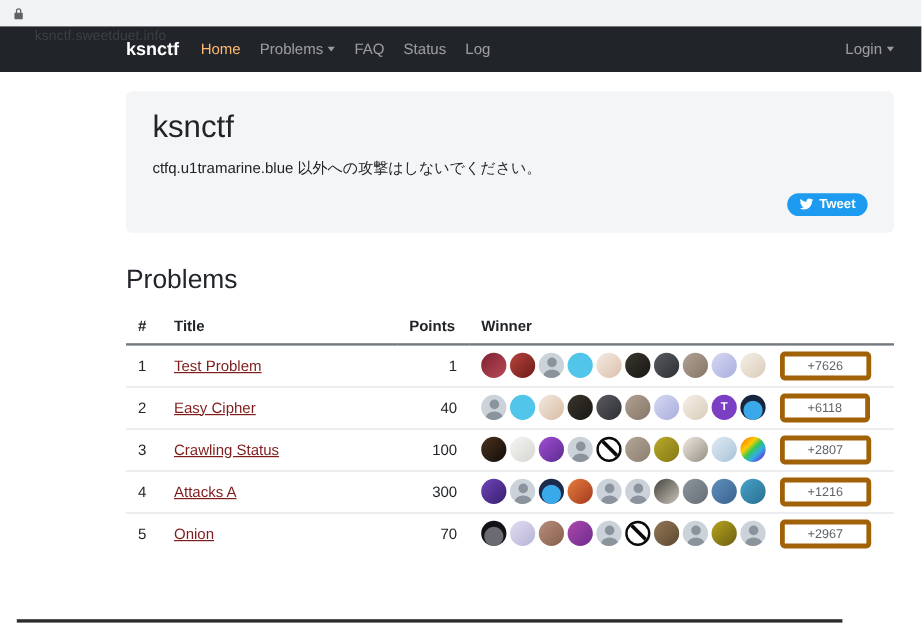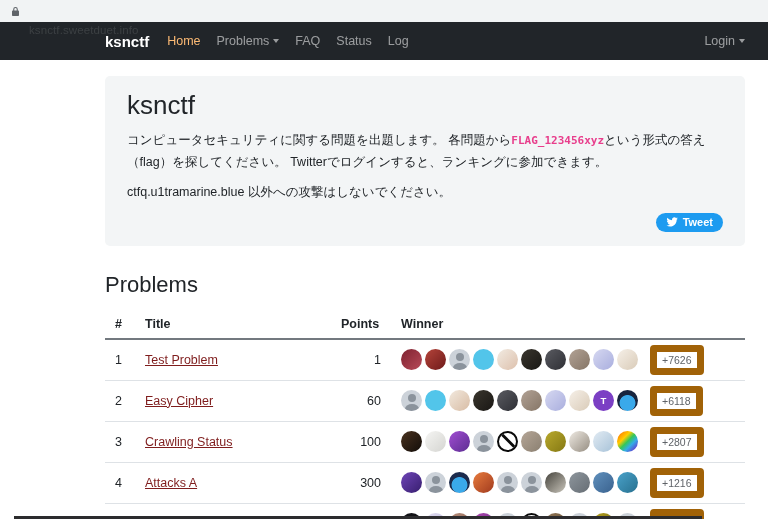--- a/index.html
+++ b/index.html
@@ -87,22 +87,22 @@
   }
   .av-ban { background:#fff; border:2.5px solid #0a0a0a; }
   .av-ban::before {
     content:""; position:absolute; left:-3px; top:7px; width:26px; height:3px;
     background:#0a0a0a; transform:rotate(45deg);
   }
   .av-letter { color:#fff; font-size:9.5px; font-weight:700; }
   .av-rainbow { background:linear-gradient(135deg,#ff3b30,#ff9500,#ffcc00,#34c759,#32ade6,#5856d6,#af52de); }
 
   .count-badge {
-    margin-left:9px; border:7px solid #a16207; border-radius:4px;
-    padding:2px 5px; font-size:10.5px; color:#5f6368; background:#fff;
+    margin-left:9px; border:4px solid #a16207; border-radius:4px;
+    padding:2px 19px; font-size:10.5px; color:#5f6368; background:#fff;
     cursor:pointer; white-space:nowrap;
   }
 
   .bottom-strip {
     position:absolute; left:14px; bottom:0; width:688px; height:3px;
     background:#2c2c2e;
   }
 </style>
 </head>
 <body>
@@ -131,21 +131,20 @@
         <span>Login</span>
         <span class="caret"></span>
       </span>
   </div>
 </div>
 
 <div class="content">
 
   <div class="jumbotron">
     <h1>ksnctf</h1>
-    <p><span>コンピュータセキュリティに関する問題を出題します。 各問題から</span><span class="flag-code">FLAG_123456xyz</span><span>という形式の答え（flag）を探してください。 Twitterでログインすると、ランキングに参加できます。</span></p>
     <p>ctfq.u1tramarine.blue 以外への攻撃はしないでください。</p>
     <div class="tweet-row">
       <button class="tweet-btn">
         <span style="display:inline-flex;">
           <svg width="12" height="12" viewBox="0 0 24 24">
               <path fill="#fff" d="M23.64 4.94c-.84.37-1.73.62-2.67.73a4.67 4.67 0 0 0 2.05-2.58c-.9.53-1.9.92-2.96 1.13a4.66 4.66 0 0 0-8.06 3.19c0 .36.04.72.12 1.06A13.23 13.23 0 0 1 2.52 3.6a4.65 4.65 0 0 0 1.44 6.22 4.64 4.64 0 0 1-2.11-.58v.06c0 2.26 1.6 4.14 3.74 4.57-.39.1-.8.16-1.23.16-.3 0-.59-.03-.88-.08a4.67 4.67 0 0 0 4.35 3.23 9.35 9.35 0 0 1-5.79 2 9.9 9.9 0 0 1-1.11-.07 13.19 13.19 0 0 0 7.14 2.1c8.57 0 13.25-7.1 13.25-13.26 0-.2 0-.4-.01-.6a9.45 9.45 0 0 0 2.33-2.41z"></path>
             </svg>
         </span>
         <span>Tweet</span>
       </button>
@@ -180,21 +179,21 @@
               <span class="av" style="background: linear-gradient(135deg, rgb(178, 162, 149), rgb(133, 117, 102));"></span>
               <span class="av" style="background: linear-gradient(135deg, rgb(214, 216, 241), rgb(169, 174, 222));"></span>
               <span class="av" style="background: linear-gradient(135deg, rgb(246, 240, 232), rgb(217, 203, 184));"></span>
               <span class="count-badge">+7626</span>
             </div>
           </td>
         </tr>
         <tr>
           <td class="col-num">2</td>
           <td class="col-title"><a href="#">Easy Cipher</a></td>
-          <td class="col-points">60</td>
+          <td class="col-points">40</td>
           <td>
             <div class="winners">
               <span class="av av-default"></span>
               <span class="av" style="background: rgb(82, 197, 234);"></span>
               <span class="av" style="background: linear-gradient(135deg, rgb(242, 233, 222), rgb(216, 188, 164));"></span>
               <span class="av" style="background: linear-gradient(135deg, rgb(58, 54, 46), rgb(25, 23, 20));"></span>
               <span class="av" style="background: linear-gradient(135deg, rgb(90, 91, 97), rgb(46, 47, 53));"></span>
               <span class="av" style="background: linear-gradient(135deg, rgb(178, 162, 149), rgb(133, 117, 102));"></span>
               <span class="av" style="background: linear-gradient(135deg, rgb(214, 216, 241), rgb(169, 174, 222));"></span>
               <span class="av" style="background: linear-gradient(135deg, rgb(246, 240, 232), rgb(217, 203, 184));"></span>

